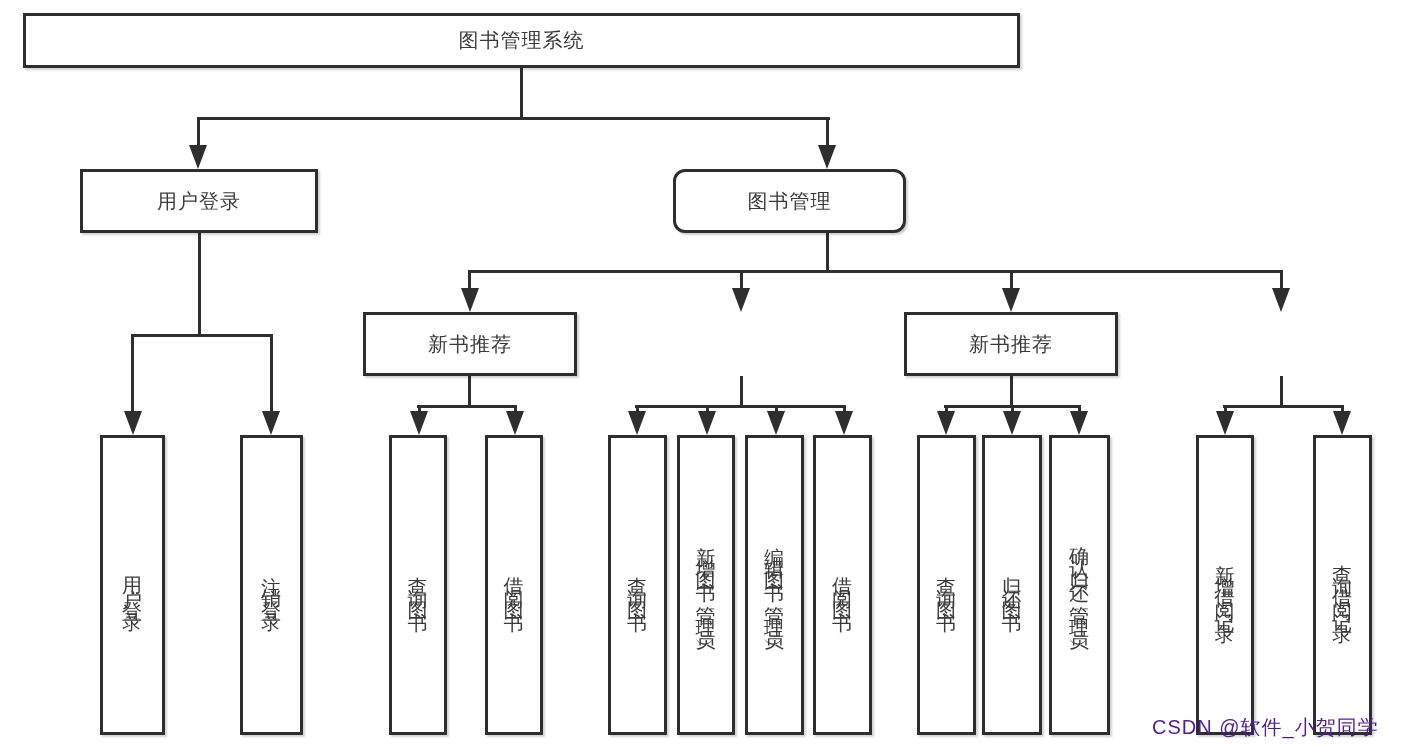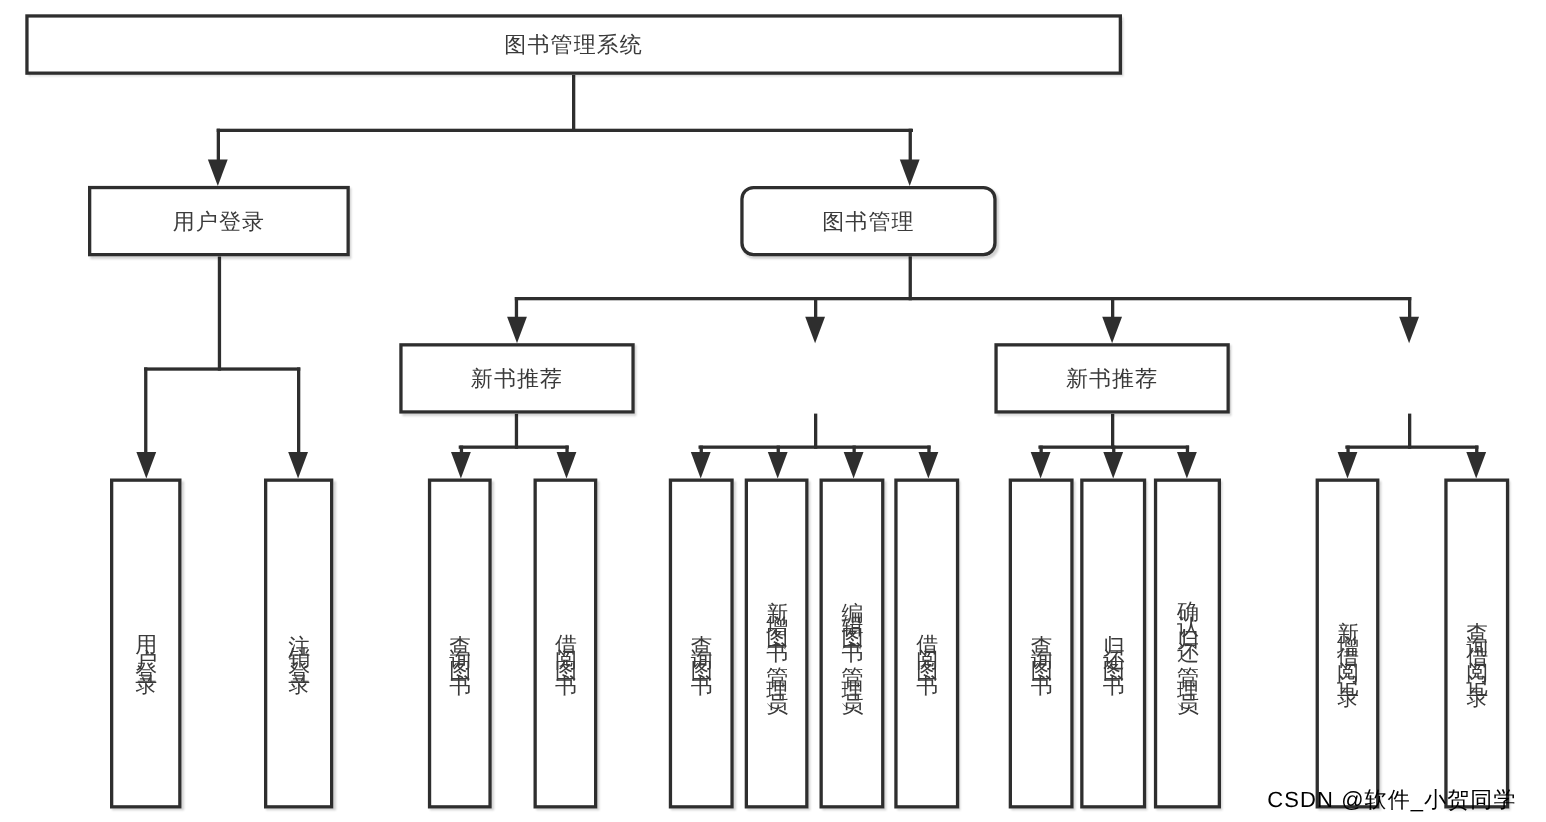--- a/index.html
+++ b/index.html
@@ -35,21 +35,21 @@
     text-orientation:mixed;
     font-size:20px;
     line-height:1;
     letter-spacing:12px;
     white-space:nowrap;
   }
   .watermark{
     position:absolute;
     left:1152px;top:714px;
     font-size:20px;
-    color:#000000;
+    color:#4c1d95;
     letter-spacing:1px;
     white-space:nowrap;
     z-index:9;
   }
 </style>
 </head>
 <body>
 
 <div class="canvas">
 

